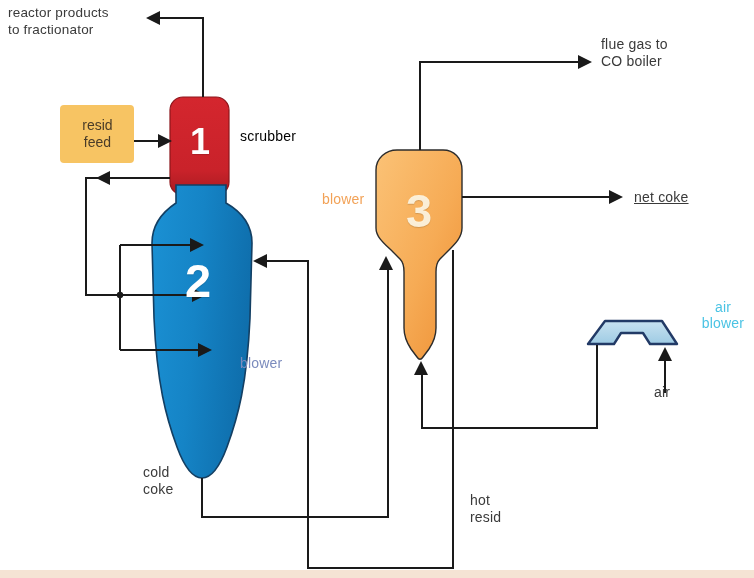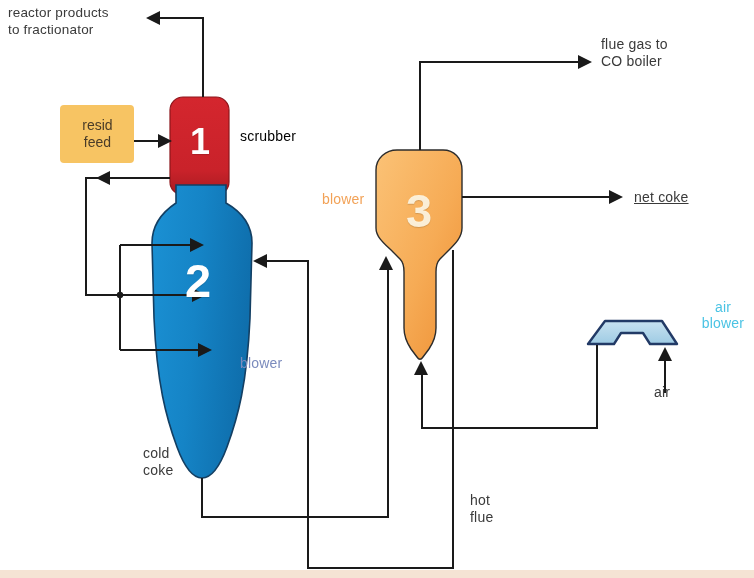--- a/index.html
+++ b/index.html
@@ -137,24 +137,24 @@
   <div class="lbl small" style="left:601px;top:36px;">flue gas to
 CO boiler</div>
 
   <div class="lbl small" style="left:634px;top:189px;text-decoration:underline;">net coke</div>
 
   <div class="lbl airblower-lbl">air
 blower</div>
 
   <div class="lbl small" style="left:654px;top:384px;">air</div>
 
-  <div class="lbl small" style="left:143px;top:445px;">cold
+  <div class="lbl small" style="left:143px;top:464px;">cold
 coke</div>
 
   <div class="lbl small" style="left:470px;top:492px;">hot
-flue</div>
+resid</div>
 
   <div class="vnum" style="left:200px;top:143px;font-size:36px;">1</div>
   <div class="vnum" style="left:198px;top:282px;font-size:47px;">2</div>
   <div class="vnum" style="left:419px;top:212px;font-size:47px;color:rgba(255,250,235,0.88);">3</div>
 
   <div class="bottom-band"></div>
 </div>
 
 </body></html>

